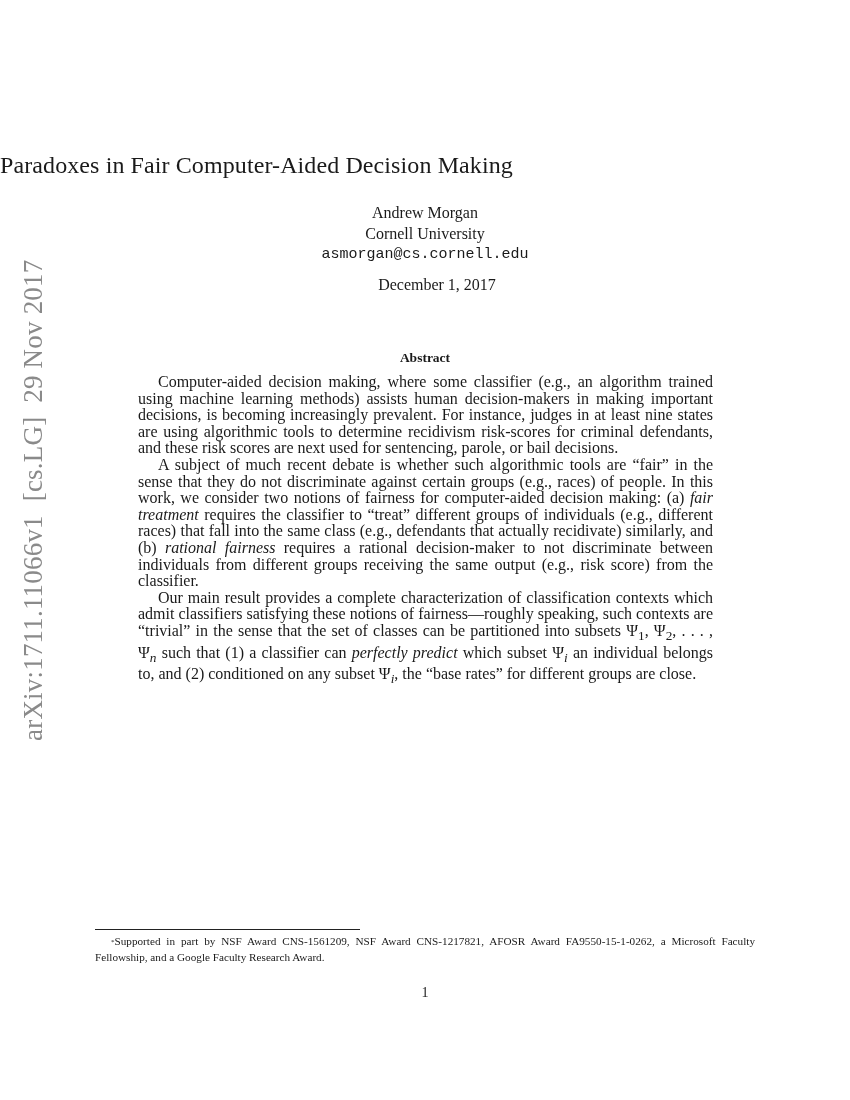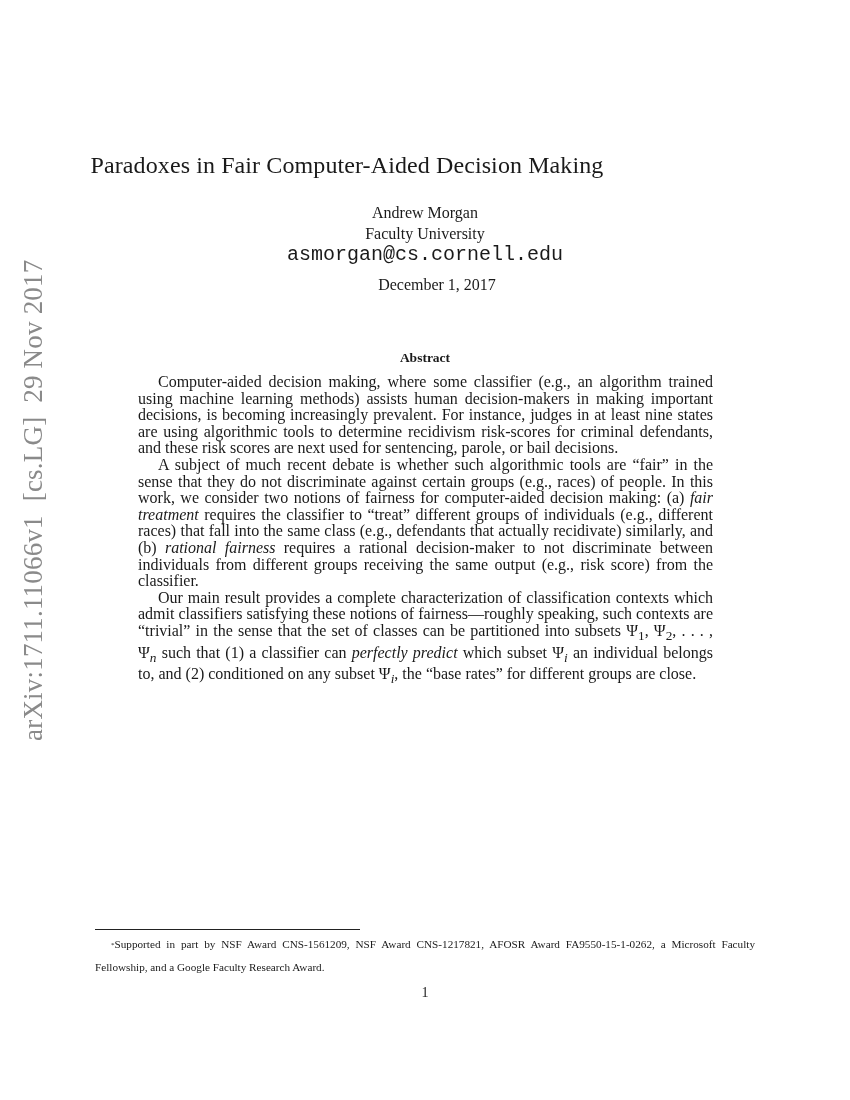--- a/index.html
+++ b/index.html
@@ -1,49 +1,49 @@
 <!DOCTYPE html>
 <html><head>
 <meta charset="utf-8">
 <style>
   html, body { margin: 0; padding: 0; background: #ffffff; }
   body { width: 850px; height: 1100px; position: relative; overflow: hidden;
          font-family: "Liberation Serif", "DejaVu Serif", serif; color: #1a1a1a; }
   .arxiv-stamp { position: absolute; left: 33px; top: 501px; width: 480px; height: 34px;
                  transform: translate(-50%, -50%) rotate(-90deg); text-align: center;
                  font-size: 27px; color: #8a8a8a; white-space: pre; line-height: 34px; letter-spacing: 0.2px; }
-  .title { position: absolute; top: 152px; left: 0; width: 694px; text-align: center;
+  .title { position: absolute; top: 152px; left: 0; width: 694px; text-align: left;
            font-size: 24px; letter-spacing: 0.1px; }
   .authors { position: absolute; top: 202px; left: 0; width: 850px; display: flex; justify-content: center; }
   .author { text-align: center; font-size: 16px; line-height: 21px; }
-  .mono { font-family: "Liberation Mono", "DejaVu Sans Mono", monospace; font-size: 20px; }
+  .mono { font-family: "Liberation Mono", "DejaVu Sans Mono", monospace; font-size: 15px; }
   .date { position: absolute; top: 276px; left: 12px; width: 850px; text-align: center; font-size: 16px; }
   .abstract-heading { position: absolute; top: 350px; left: 0; width: 850px; text-align: center;
                       font-weight: bold; font-size: 13.5px; }
   .abstract { position: absolute; top: 374px; left: 138px; width: 575px; font-size: 16px; line-height: 16.6px;
               text-align: justify; }
   .abstract p { margin: 0; text-indent: 20px; }
   .footnote-rule { position: absolute; top: 929px; left: 95px; width: 265px; height: 1px; background: #222; }
-  .footnote { position: absolute; top: 933px; left: 95px; width: 660px; font-size: 11.2px; line-height: 23px; text-align: justify; }
+  .footnote { position: absolute; top: 933px; left: 95px; width: 660px; font-size: 11.2px; line-height: 16px; text-align: justify; }
   .footnote sup { font-size: 7px; vertical-align: top; position: relative; top: 1px; }
   .page-number { position: absolute; top: 985px; left: 0; width: 850px; text-align: center; font-size: 14px; }
   sup.star { font-size: 9px; vertical-align: top; position: relative; top: -1px; }
   i { font-style: italic; }
 </style>
 </head>
 <body>
 
 <div class="arxiv-stamp">arXiv:1711.11066v1  [cs.LG]  29 Nov 2017</div>
 
 <div class="title">Paradoxes in Fair Computer-Aided Decision Making</div>
 
 <div class="authors">
   <div class="author">
     <div>Andrew Morgan</div>
-    <div>Faculty University</div>
+    <div>Cornell University</div>
     <div class="mono">asmorgan@cs.cornell.edu</div>
   </div>
   <div class="author">
   </div>
 </div>
 
 <div class="date">December 1, 2017</div>
 
 <div class="abstract-heading">Abstract</div>
 

